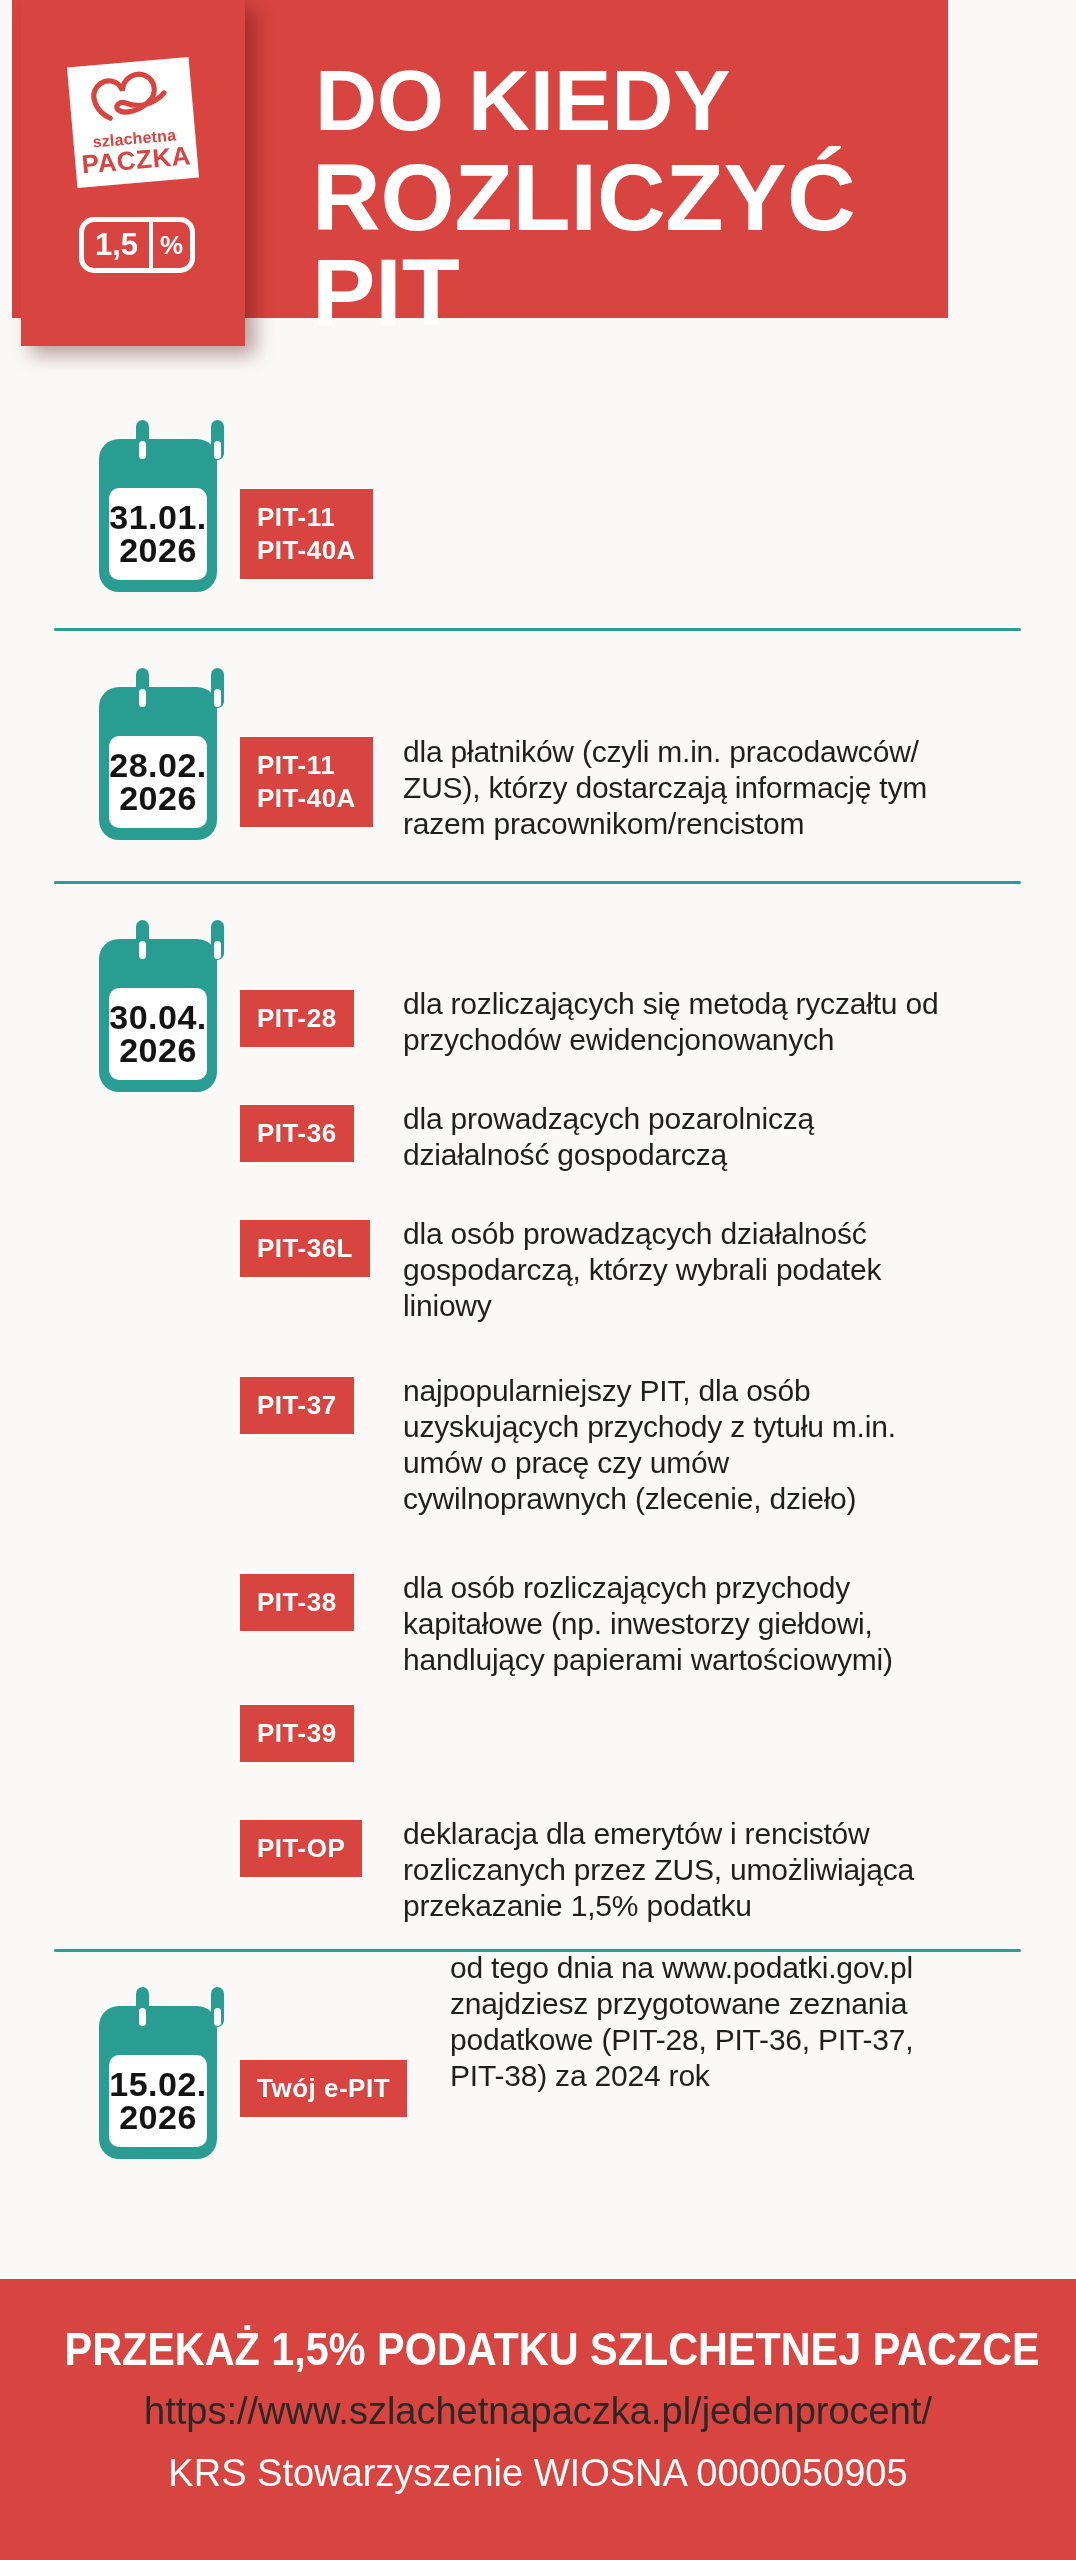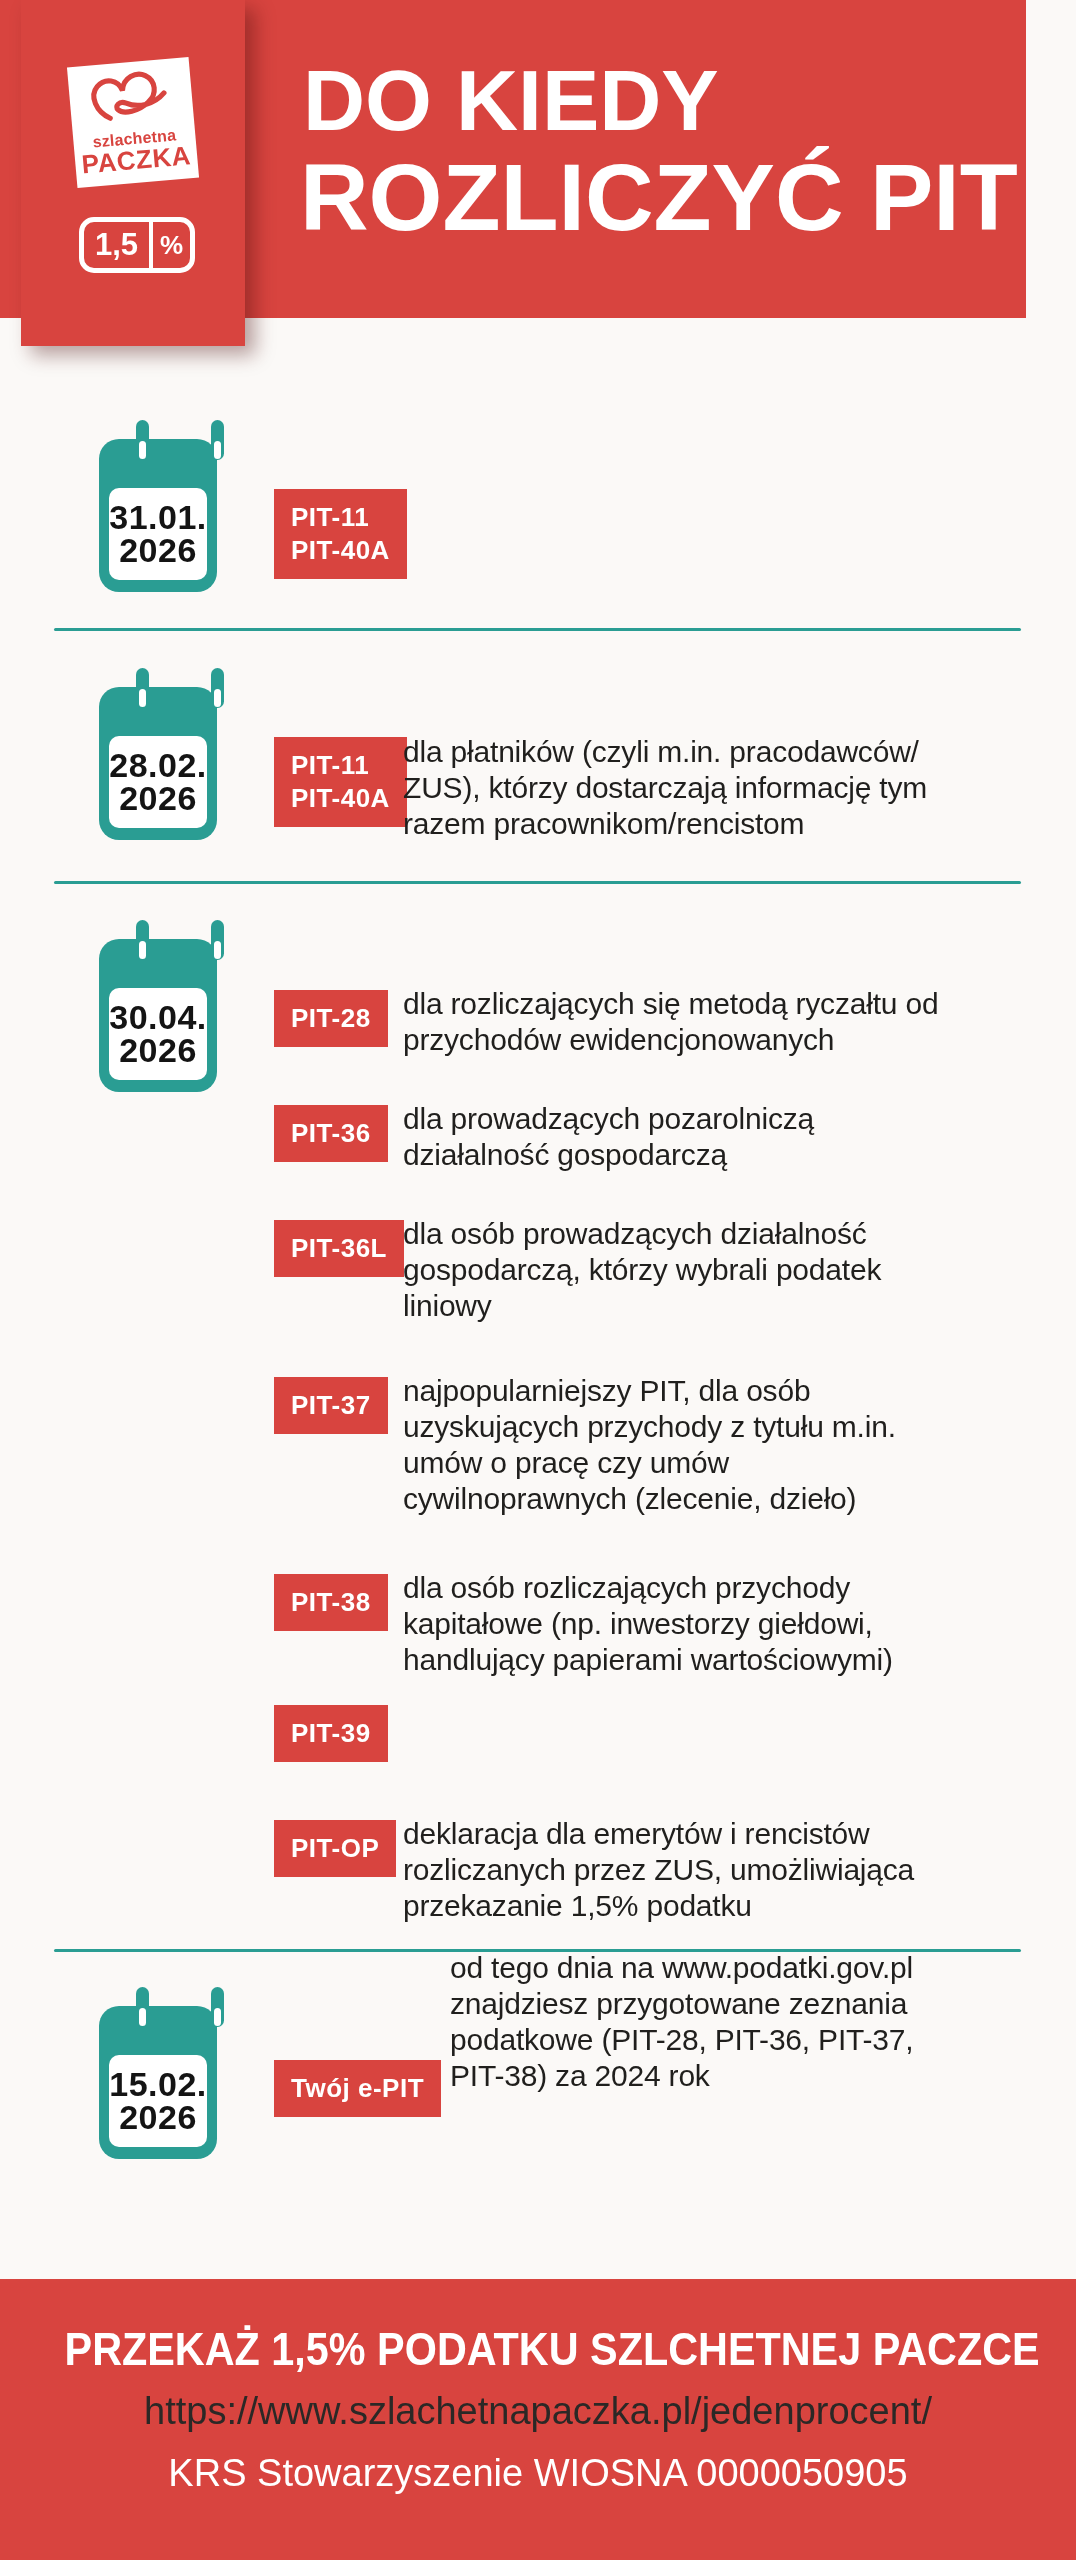--- a/index.html
+++ b/index.html
@@ -1,20 +1,20 @@
 <!DOCTYPE html>
 <html><head>
 <meta charset="utf-8">
 <style>
   html,body{margin:0;padding:0;}
   body{font-family:"Liberation Sans","DejaVu Sans",sans-serif;background:#e9e7e4;}
   #page{position:relative;width:1076px;height:2560px;background:#fbf9f7;overflow:hidden;margin:0 auto;}
 
   
-  .header-band{position:absolute;left:0;top:0;width:1026px;height:318px;background:#d8443f;}
+  .header-band{position:absolute;left:12px;top:0;width:936px;height:318px;background:#d8443f;}
   .ribbon{position:absolute;left:21px;top:0;width:224px;height:346px;background:#d8443f;
           box-shadow:10px 9px 18px rgba(70,10,10,.38);z-index:2;}
   .brand-tile{position:absolute;left:51px;top:62px;width:122px;height:121px;background:#ffffff;
               transform:rotate(-5deg);display:flex;flex-direction:column;align-items:center;justify-content:flex-start;}
   .heart-wrap{width:86px;height:60px;margin-top:8px;}
   .brand-line1{color:#d8443f;font-weight:700;font-size:16px;line-height:17px;letter-spacing:.2px;}
   .brand-line2{color:#d8443f;font-weight:800;font-size:26px;line-height:27px;letter-spacing:.5px;}
   .pct-badge{position:absolute;left:58px;top:217px;width:116px;height:56px;border:5px solid #fff;
              border-radius:15px;box-sizing:border-box;display:flex;align-items:stretch;color:#fff;}
   .pct-val{flex:1;display:flex;align-items:center;justify-content:center;font-weight:700;font-size:31px;}
@@ -28,21 +28,21 @@
   .cal-body{position:relative;margin-top:19px;height:153px;background:#2a9d93;border-radius:20px;margin-left:44px;}
   .cal-post{position:absolute;top:-19px;width:13px;height:40px;background:#2a9d93;border-radius:7px;}
   .cal-post.p1{left:37px;} .cal-post.p2{left:112px;}
   .cal-slot{position:absolute;bottom:1px;left:3px;width:7px;height:18px;background:#ffffff;border-radius:4px;}
   .cal-win{position:absolute;left:10px;right:10px;top:49px;bottom:12px;background:#fff;border-radius:10px;
            display:flex;flex-direction:column;align-items:center;justify-content:center;}
   .cal-date{color:#141414;font-weight:700;font-size:34px;line-height:33px;letter-spacing:.5px;text-align:center;}
 
   
   .pit{position:absolute;left:240px;background:#d8443f;color:#fff;font-weight:700;font-size:26px;
-       line-height:33px;padding:12px 17px;letter-spacing:.5px;white-space:nowrap;margin-left:34px;}
+       line-height:33px;padding:12px 17px;letter-spacing:.5px;white-space:nowrap;}
   .pit span{display:block;}
   .desc{position:absolute;left:403px;width:650px;color:#201f1d;font-size:30px;line-height:36px;
         white-space:pre-line;letter-spacing:-0.2px;}
   .divider{position:absolute;left:54px;width:967px;height:3px;background:#2a9d93;border-radius:2px;}
 
   
   .footer{position:absolute;left:0;top:2279px;width:1076px;height:281px;background:#d8443f;text-align:center;}
   .f-head{margin:0 auto;padding-top:44px;color:#fff;font-weight:800;font-size:47px;line-height:1.1;
           transform:scaleX(.88);transform-origin:center;white-space:nowrap;}
   .f-url{margin-top:14px;color:#2b2826;font-size:38px;line-height:1.2;}

